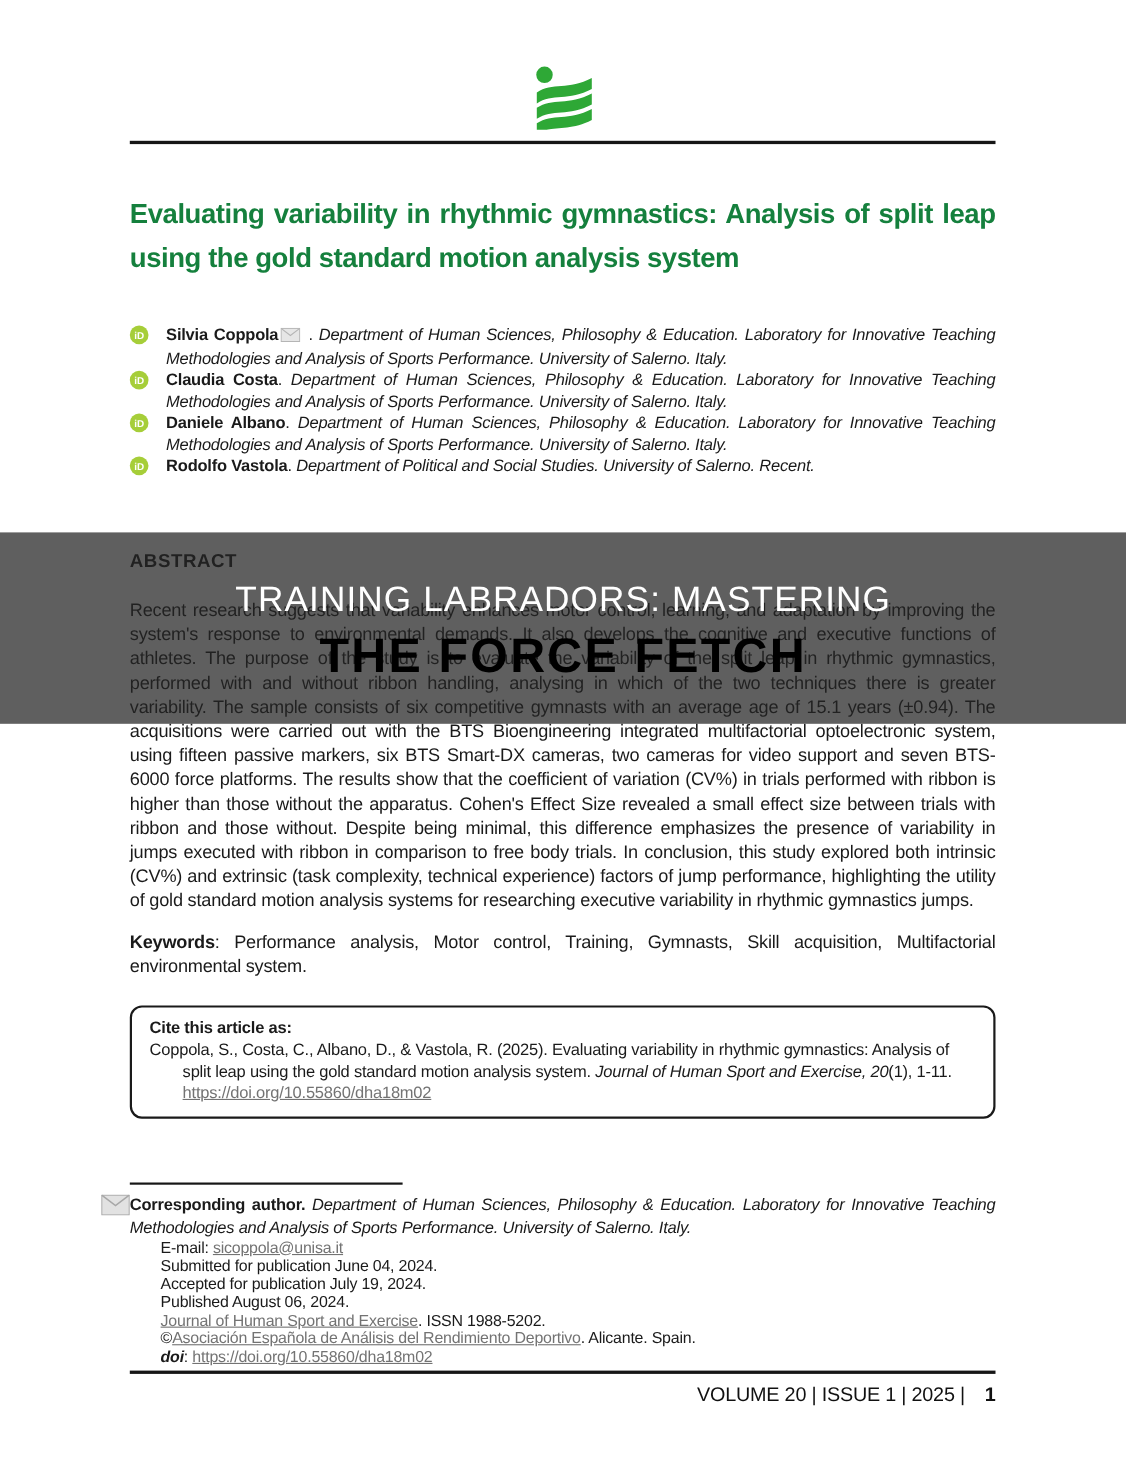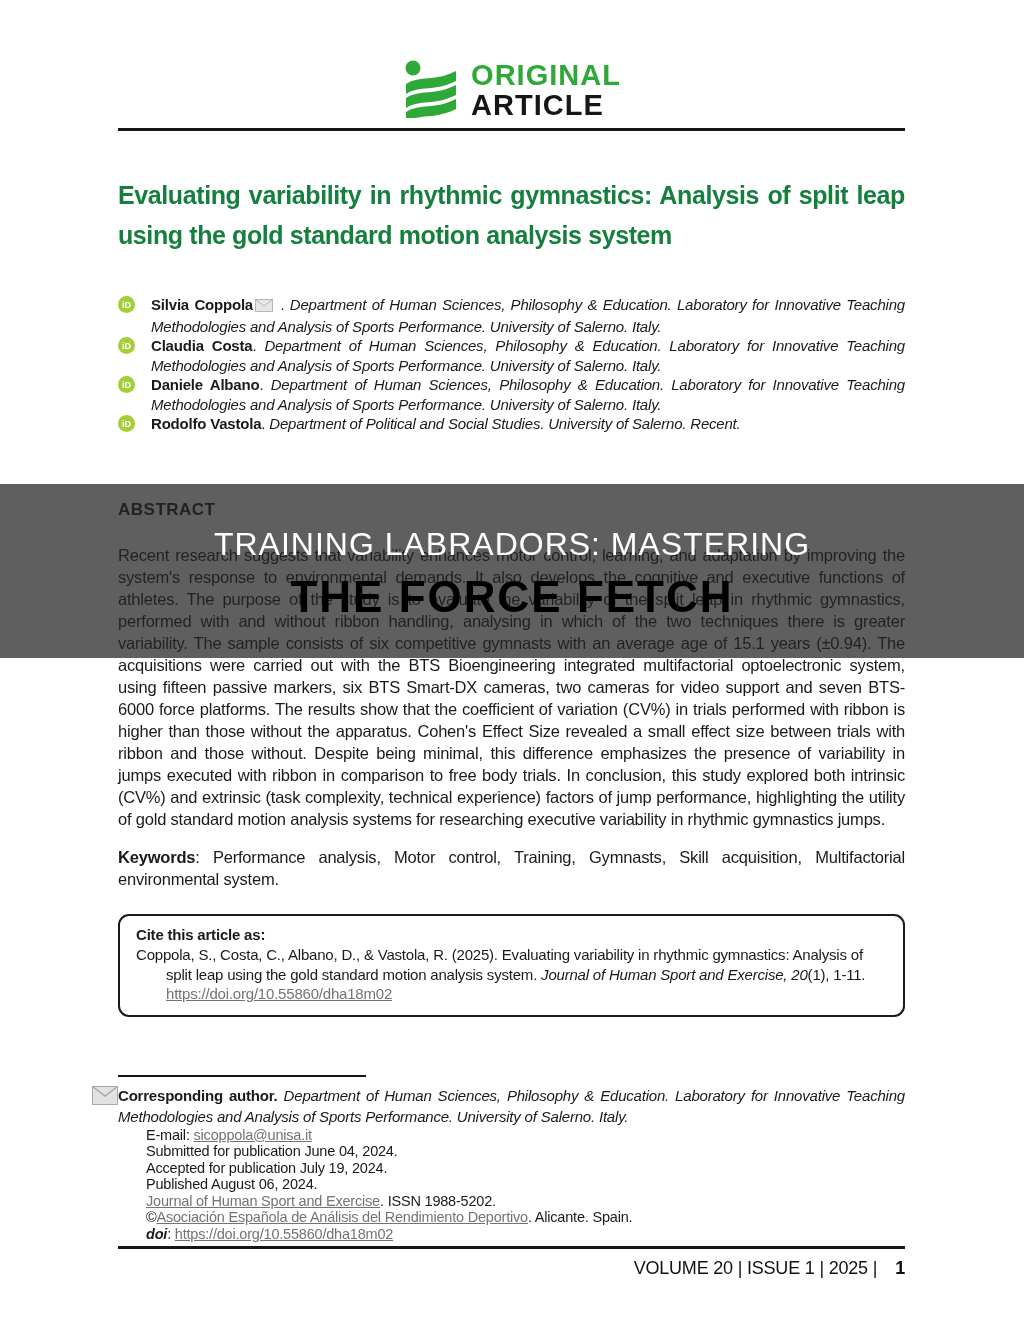--- a/index.html
+++ b/index.html
@@ -77,24 +77,20 @@
 
 <div class="logo-row">
   <span>
     <svg width="54" height="60" viewBox="0 0 54 60" aria-hidden="true">
       <circle cx="10" cy="10" r="7.5" fill="#2EA836"></circle>
       <path d="M3,26 C 17,17 32,24 53,13 L53,23 C 32,34 17,27 3,36 Z" fill="#2EA836"></path>
       <path d="M3,40 C 17,31 32,38 53,27 L53,37 C 32,48 17,41 3,50 Z" fill="#2EA836"></path>
       <path d="M3,54 C 17,45 32,52 53,41 L53,51 C 32,62 17,55 3,64 Z" fill="#2EA836"></path>
     </svg>
   </span>
-  <div class="logo-text">
-    <div class="l1">ORIGINAL</div>
-    <div class="l2">ARTICLE</div>
-  </div>
 </div>
 
 <div class="content">
   <div class="header-rule"></div>
 
   <h1 class="paper-title">Evaluating variability in rhythmic gymnastics: Analysis of split leap using the gold standard motion analysis system</h1>
 
   <div class="authors">
     <div class="author-row">
       <span class="orcid">iD</span>

